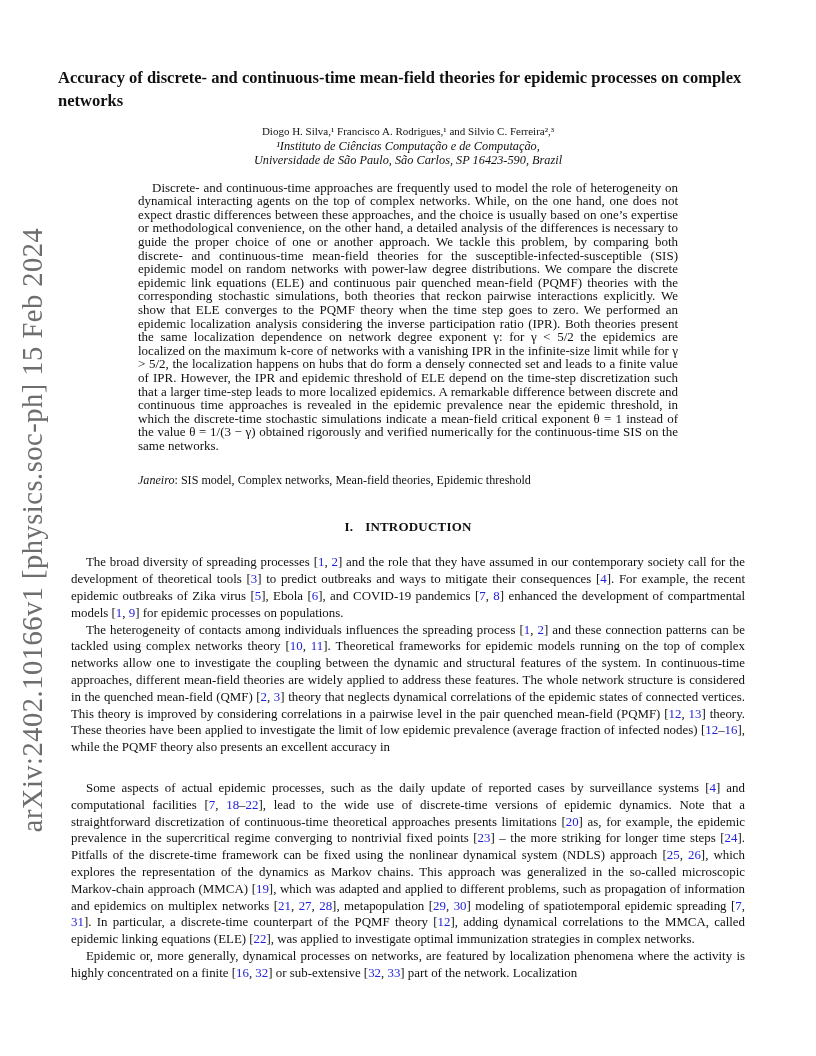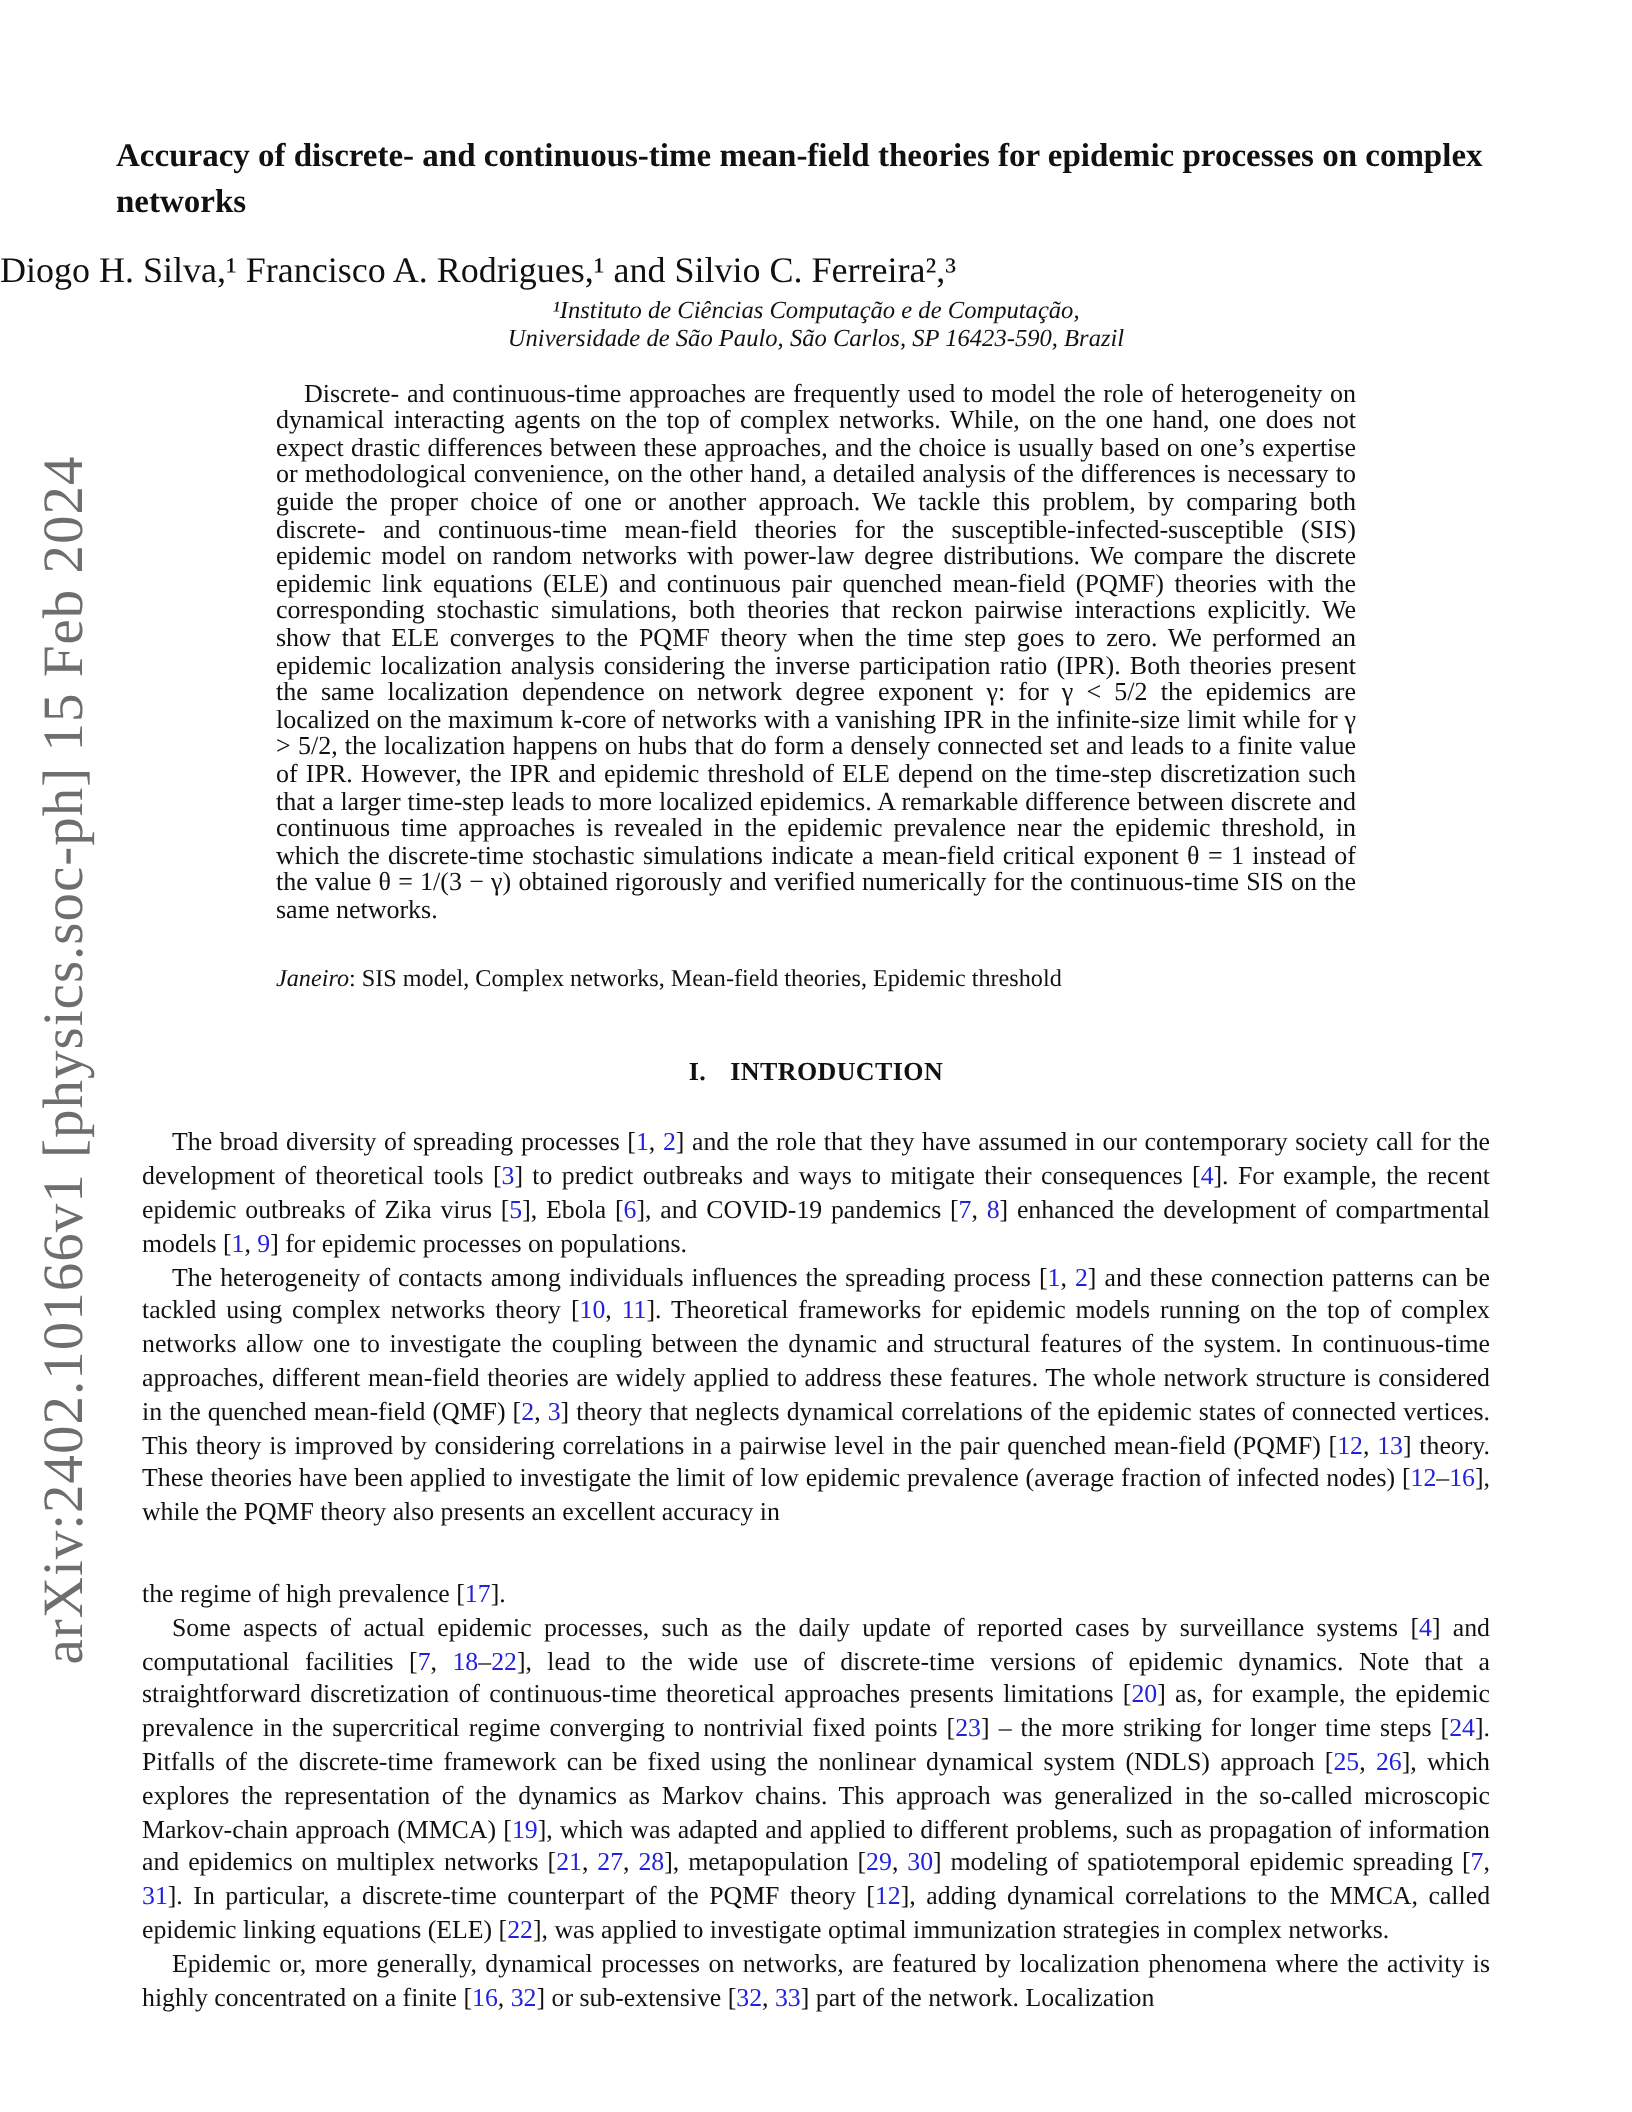--- a/index.html
+++ b/index.html
@@ -26,22 +26,22 @@
   .title {
     width: 700px;
     margin: 66px auto 11px;
     text-align: left;
     font-weight: bold;
     font-size: 16.5px;
     line-height: 23px;
   }
   .authors {
     margin-top: 13px;
-    text-align: left;
-    font-size: 18px;
+    text-align: center;
+    font-size: 11px;
   }
   .affiliations {
     margin-top: 3px;
     text-align: center;
     font-style: italic;
     font-size: 12.3px;
     line-height: 13.8px;
   }
   .abstract {
     width: 540px;
@@ -111,19 +111,18 @@
 
   <div class="columns">
     <div class="col">
       <div class="section-heading">
         <span class="sec-num">I.</span><span>INTRODUCTION</span>
       </div>
       <p>The broad diversity of spreading processes [<span class="cite">1</span>, <span class="cite">2</span>] and the role that they have assumed in our contemporary society call for the development of theoretical tools [<span class="cite">3</span>] to predict outbreaks and ways to mitigate their consequences [<span class="cite">4</span>]. For example, the recent epidemic outbreaks of Zika virus [<span class="cite">5</span>], Ebola [<span class="cite">6</span>], and COVID-19 pandemics [<span class="cite">7</span>, <span class="cite">8</span>] enhanced the development of compartmental models [<span class="cite">1</span>, <span class="cite">9</span>] for epidemic processes on populations.</p>
       <p>The heterogeneity of contacts among individuals influences the spreading process [<span class="cite">1</span>, <span class="cite">2</span>] and these connection patterns can be tackled using complex networks theory [<span class="cite">10</span>, <span class="cite">11</span>]. Theoretical frameworks for epidemic models running on the top of complex networks allow one to investigate the coupling between the dynamic and structural features of the system. In continuous-time approaches, different mean-field theories are widely applied to address these features. The whole network structure is considered in the quenched mean-field (QMF) [<span class="cite">2</span>, <span class="cite">3</span>] theory that neglects dynamical correlations of the epidemic states of connected vertices. This theory is improved by considering correlations in a pairwise level in the pair quenched mean-field (PQMF) [<span class="cite">12</span>, <span class="cite">13</span>] theory. These theories have been applied to investigate the limit of low epidemic prevalence (average fraction of infected nodes) [<span class="cite">12</span>–<span class="cite">16</span>], while the PQMF theory also presents an excellent accuracy in</p>
     </div>
     <div class="col">
-      <p class="no-indent">the regime of high prevalence [<span class="cite">17</span>].</p>
       <p>Some aspects of actual epidemic processes, such as the daily update of reported cases by surveillance systems [<span class="cite">4</span>] and computational facilities [<span class="cite">7</span>, <span class="cite">18</span>–<span class="cite">22</span>], lead to the wide use of discrete-time versions of epidemic dynamics. Note that a straightforward discretization of continuous-time theoretical approaches presents limitations [<span class="cite">20</span>] as, for example, the epidemic prevalence in the supercritical regime converging to nontrivial fixed points [<span class="cite">23</span>] – the more striking for longer time steps [<span class="cite">24</span>]. Pitfalls of the discrete-time framework can be fixed using the nonlinear dynamical system (NDLS) approach [<span class="cite">25</span>, <span class="cite">26</span>], which explores the representation of the dynamics as Markov chains. This approach was generalized in the so-called microscopic Markov-chain approach (MMCA) [<span class="cite">19</span>], which was adapted and applied to different problems, such as propagation of information and epidemics on multiplex networks [<span class="cite">21</span>, <span class="cite">27</span>, <span class="cite">28</span>], metapopulation [<span class="cite">29</span>, <span class="cite">30</span>] modeling of spatiotemporal epidemic spreading [<span class="cite">7</span>, <span class="cite">31</span>]. In particular, a discrete-time counterpart of the PQMF theory [<span class="cite">12</span>], adding dynamical correlations to the MMCA, called epidemic linking equations (ELE) [<span class="cite">22</span>], was applied to investigate optimal immunization strategies in complex networks.</p>
       <p>Epidemic or, more generally, dynamical processes on networks, are featured by localization phenomena where the activity is highly concentrated on a finite [<span class="cite">16</span>, <span class="cite">32</span>] or sub-extensive [<span class="cite">32</span>, <span class="cite">33</span>] part of the network. Localization</p>
     </div>
   </div>
 
 </div>
 
 </body></html>

